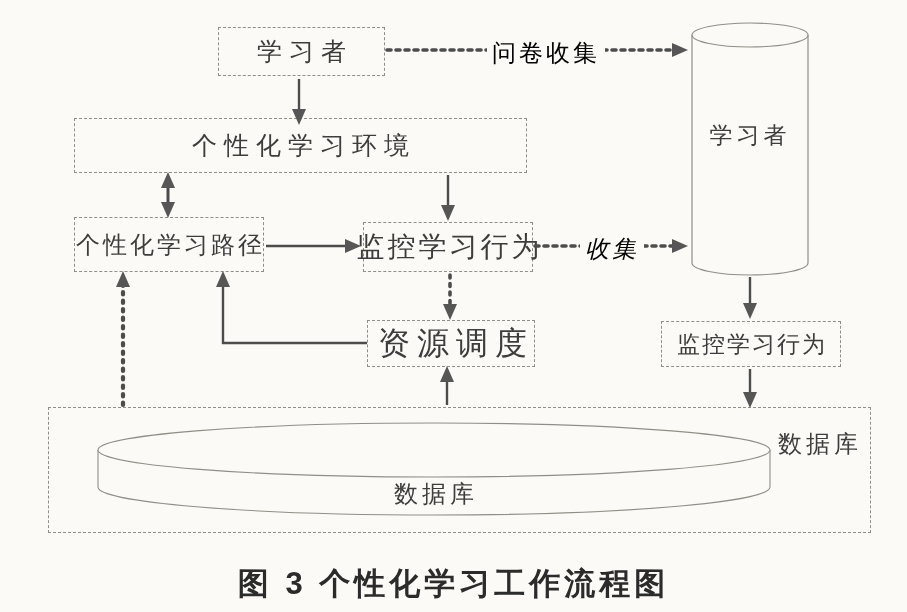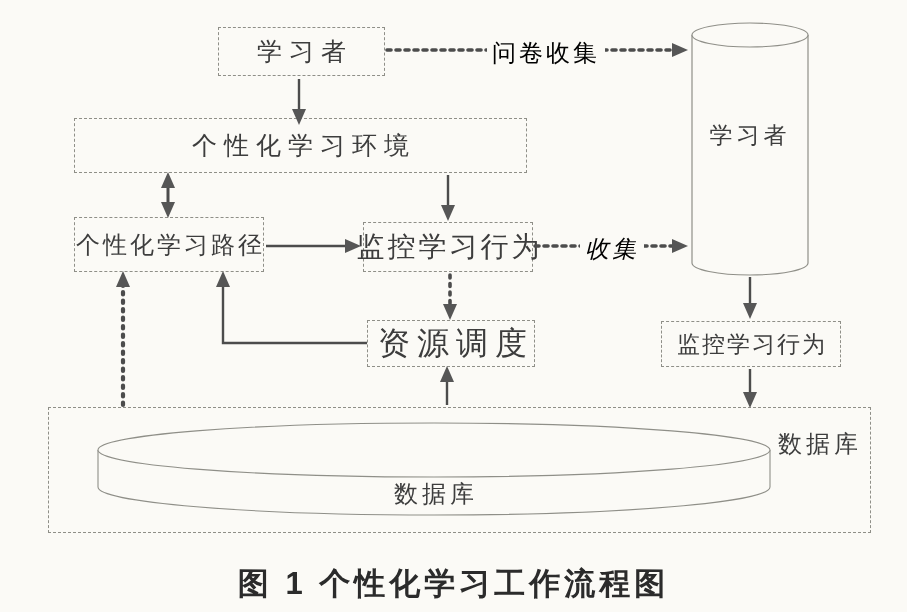--- a/index.html
+++ b/index.html
@@ -104,14 +104,14 @@
 
     <div class="flabel" style="left:692px;top:119px;width:116px;text-align:center;font-size:23px;line-height:33px;">
       <div>学习者</div>
     </div>
 
     <div class="flabel" style="left:778px;top:428px;font-size:24px;">数据库</div>
 
     <div class="flabel" style="left:394px;top:478px;font-size:24px;">数据库</div>
   </div>
 
-  <div id="caption">图 1 个性化学习工作流程图</div>
+  <div id="caption">图 3 个性化学习工作流程图</div>
 </div>
 
 </body></html>

